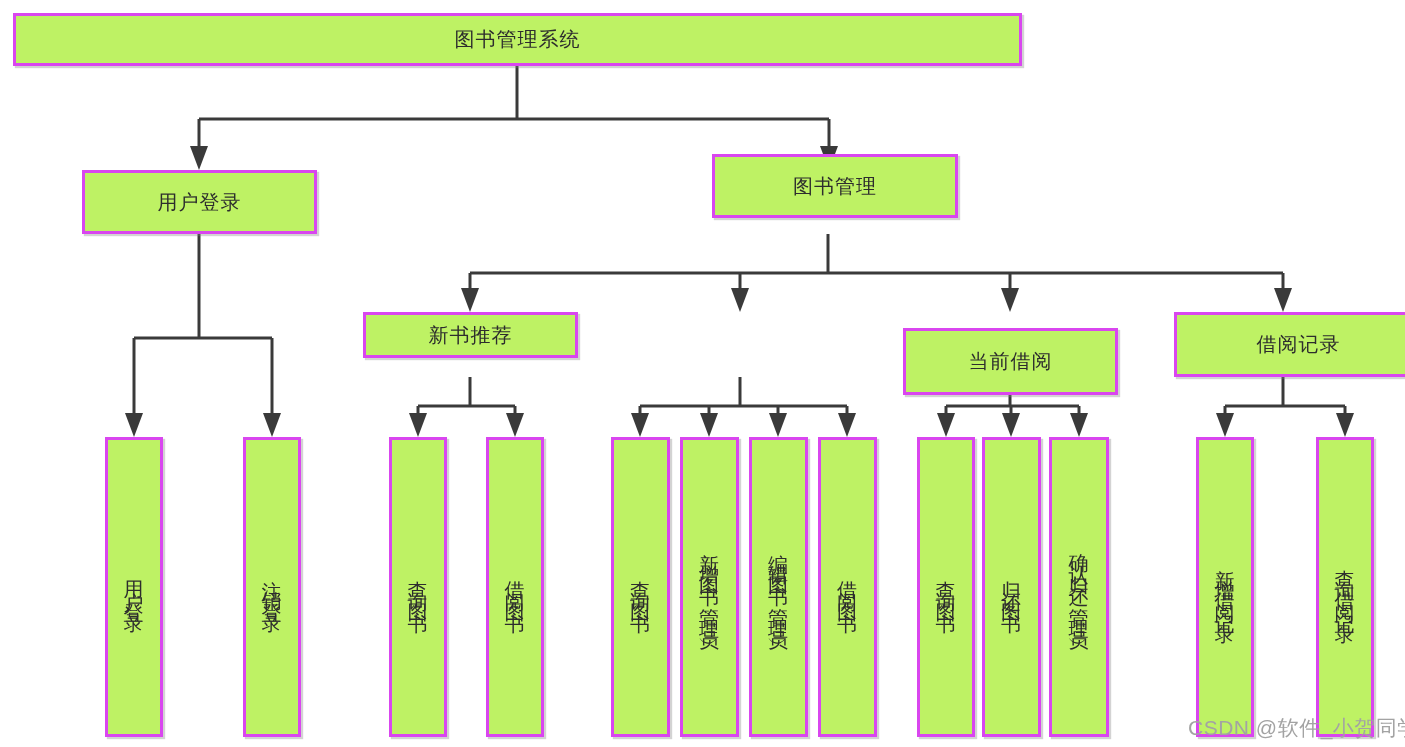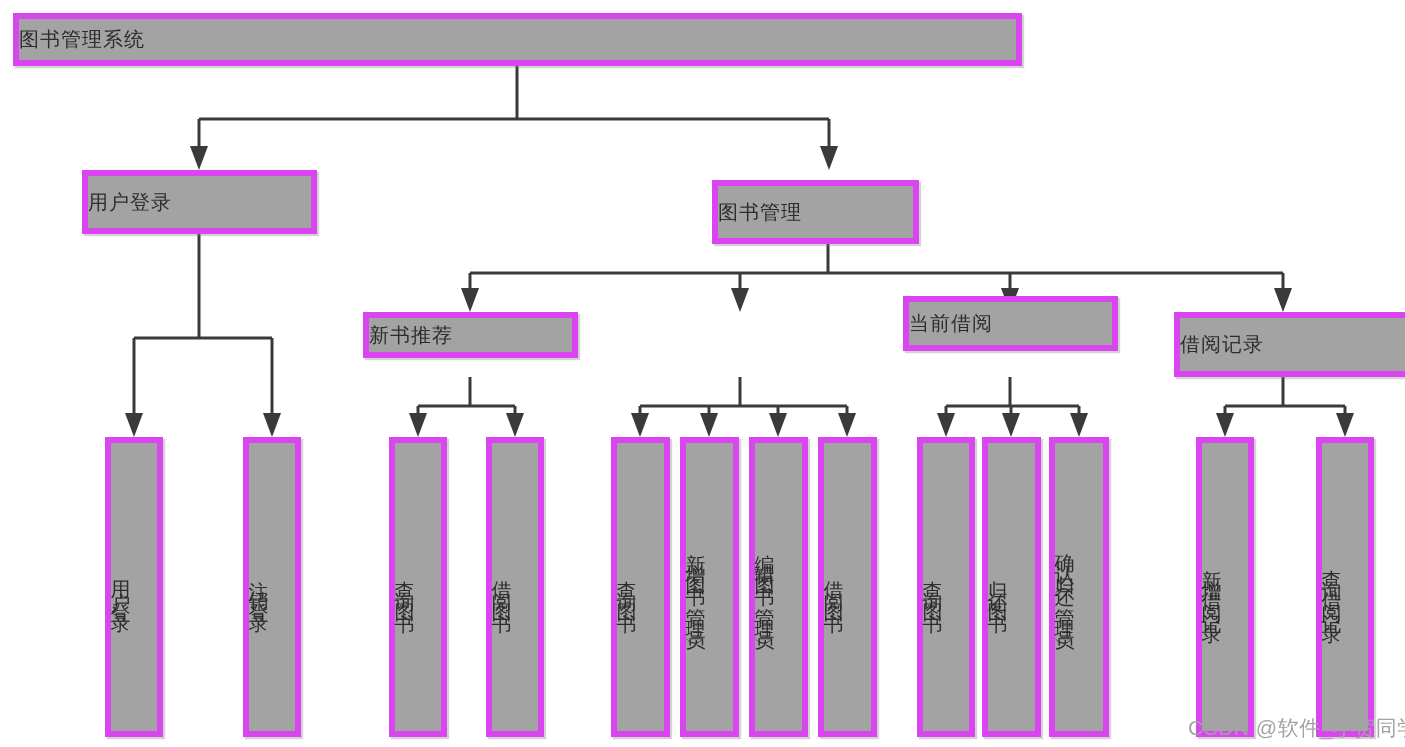--- a/index.html
+++ b/index.html
@@ -2,22 +2,22 @@
 <html><head>
 <meta charset="utf-8">
 <style>
   html,body{margin:0;padding:0;background:#fff;}
   .canvas{
     position:relative;width:1405px;height:747px;background:#ffffff;overflow:hidden;
     font-family:"Liberation Sans","DejaVu Sans",sans-serif;
   }
   .wires{position:absolute;left:0;top:0;z-index:1;}
   .node{
-    position:absolute;box-sizing:border-box;background:#a3a3a3;
-    border:6px solid #d946ef;display:flex;align-items:center;justify-content:flex-start;
+    position:absolute;box-sizing:border-box;background:#bef264;
+    border:3px solid #d946ef;display:flex;align-items:center;justify-content:center;
     color:#2d2d2d;z-index:2;box-shadow:2px 2px 1px rgba(130,130,130,0.35);
   }
   .hlabel{font-size:20px;letter-spacing:1px;white-space:nowrap;}
   .leaf .vlabel{
     writing-mode:vertical-rl;text-orientation:mixed;
     font-size:20px;line-height:1;letter-spacing:11px;
   }
   .watermark{
     position:absolute;left:1188px;top:714px;z-index:3;
     font-size:21px;color:#a3a3a3;white-space:nowrap;letter-spacing:0.5px;
@@ -94,28 +94,28 @@
     </g>
   </svg>
 
   <div class="node" style="left:13px;top:13px;width:1009px;height:53px">
     <span class="hlabel">图书管理系统</span>
   </div>
 
   <div class="node" style="left:82px;top:170px;width:235px;height:64px">
     <span class="hlabel">用户登录</span>
   </div>
-  <div class="node" style="left:712px;top:180px;width:207px;height:64px">
+  <div class="node" style="left:712px;top:154px;width:246px;height:64px">
     <span class="hlabel">图书管理</span>
   </div>
 
   <div class="node" style="left:363px;top:312px;width:215px;height:46px">
     <span class="hlabel">新书推荐</span>
   </div>
-  <div class="node" style="left:903px;top:296px;width:215px;height:55px">
+  <div class="node" style="left:903px;top:328px;width:215px;height:67px">
     <span class="hlabel">当前借阅</span>
   </div>
   <div class="node" style="left:1174px;top:312px;width:249px;height:65px">
     <span class="hlabel">借阅记录</span>
   </div>
 
   <div class="node leaf" style="left:105px;top:437px;width:58px;height:300px">
     <span class="vlabel">用户登录</span>
   </div>
   <div class="node leaf" style="left:243px;top:437px;width:58px;height:300px">

